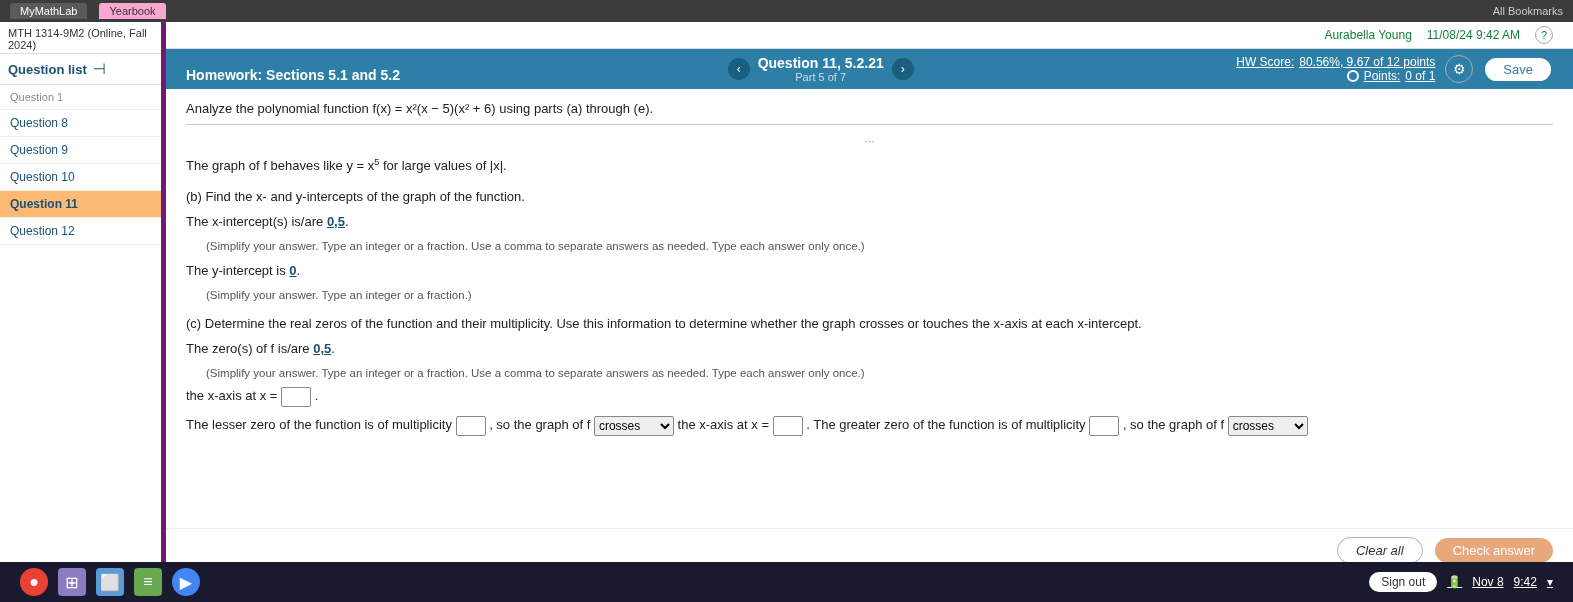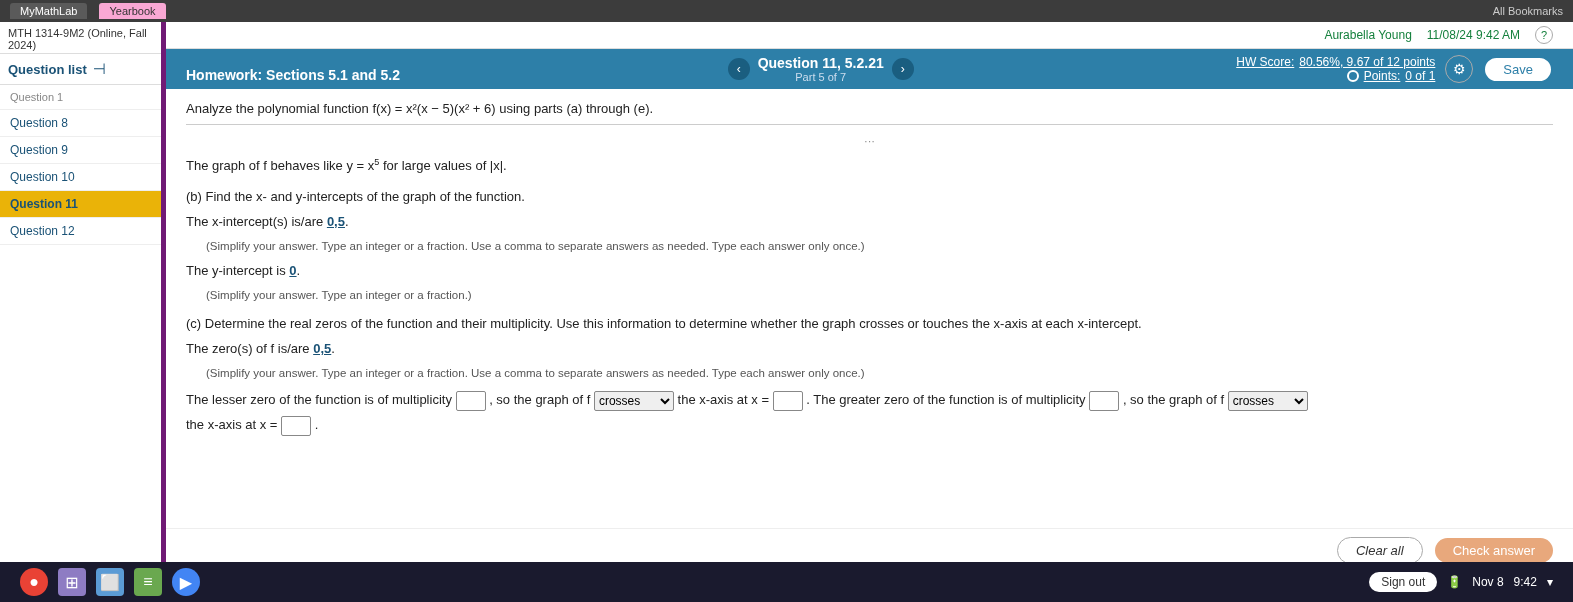--- a/index.html
+++ b/index.html
@@ -50,21 +50,21 @@
       overflow: hidden;
     }
     .sidebar-item {
       padding: 6px 10px;
       font-size: 12px;
       color: #1a5276;
       cursor: pointer;
       border-bottom: 1px solid #eee;
     }
     .sidebar-item.active {
-      background: #eab308;
+      background: #fdba74;
       font-weight: bold;
     }
 
     
     .top-bar {
       background: #fff;
       border-bottom: 1px solid #ddd;
       padding: 4px 20px;
       display: flex;
       align-items: center;
@@ -293,20 +293,21 @@
       font-size: 16px;
       cursor: pointer;
     }
     .taskbar-right {
       margin-left: auto;
       display: flex;
       align-items: center;
       gap: 10px;
       color: #fff;
       font-size: 12px;
+      text-decoration: underline;
     }
     .sign-out-btn {
       background: #fff;
       color: #333;
       border: none;
       border-radius: 14px;
       padding: 3px 12px;
       font-size: 12px;
       cursor: pointer;
     }
@@ -405,43 +406,43 @@
       </div>
 
       <div class="section">
         <p>(c) Determine the real zeros of the function and their multiplicity. Use this information to determine whether the graph crosses or touches the x-axis at each x-intercept.</p>
         <p>
           <span>The zero(s) of f is/are</span>
           <span class="answer-highlight">0,5</span>.
         </p>
         <p class="hint-text">(Simplify your answer. Type an integer or a fraction. Use a comma to separate answers as needed. Type each answer only once.)</p>
 
+        <p style="margin-top:4px;">
+          <span>the x-axis at x = </span>
+          <input class="inline-input" type="text" value="" style="">
+          <span>.</span>
+        </p>
         <p style="margin-top:8px;">
           <span>The lesser zero of the function is of multiplicity</span>
           <input class="inline-input" type="text" value="" style="">
           <span>, so the graph of f</span>
           <select class="inline-select">
             <option>crosses</option>
             <option>touches</option>
           </select>
           <span> the x-axis at x = </span>
           <input class="inline-input" type="text" value="" style="">
           <span>. The greater zero of the function is of multiplicity</span>
           <input class="inline-input" type="text" value="" style="">
           <span>, so the graph of f</span>
           <select class="inline-select">
             <option>crosses</option>
             <option>touches</option>
           </select>
         </p>
-        <p style="margin-top:4px;">
-          <span>the x-axis at x = </span>
-          <input class="inline-input" type="text" value="" style="">
-          <span>.</span>
-        </p>
       </div>
     </div>
 
     <div class="action-bar">
       <button class="clear-btn">Clear all</button>
       <button class="check-btn">Check answer</button>
     </div>
 
   </div>
 </div>

